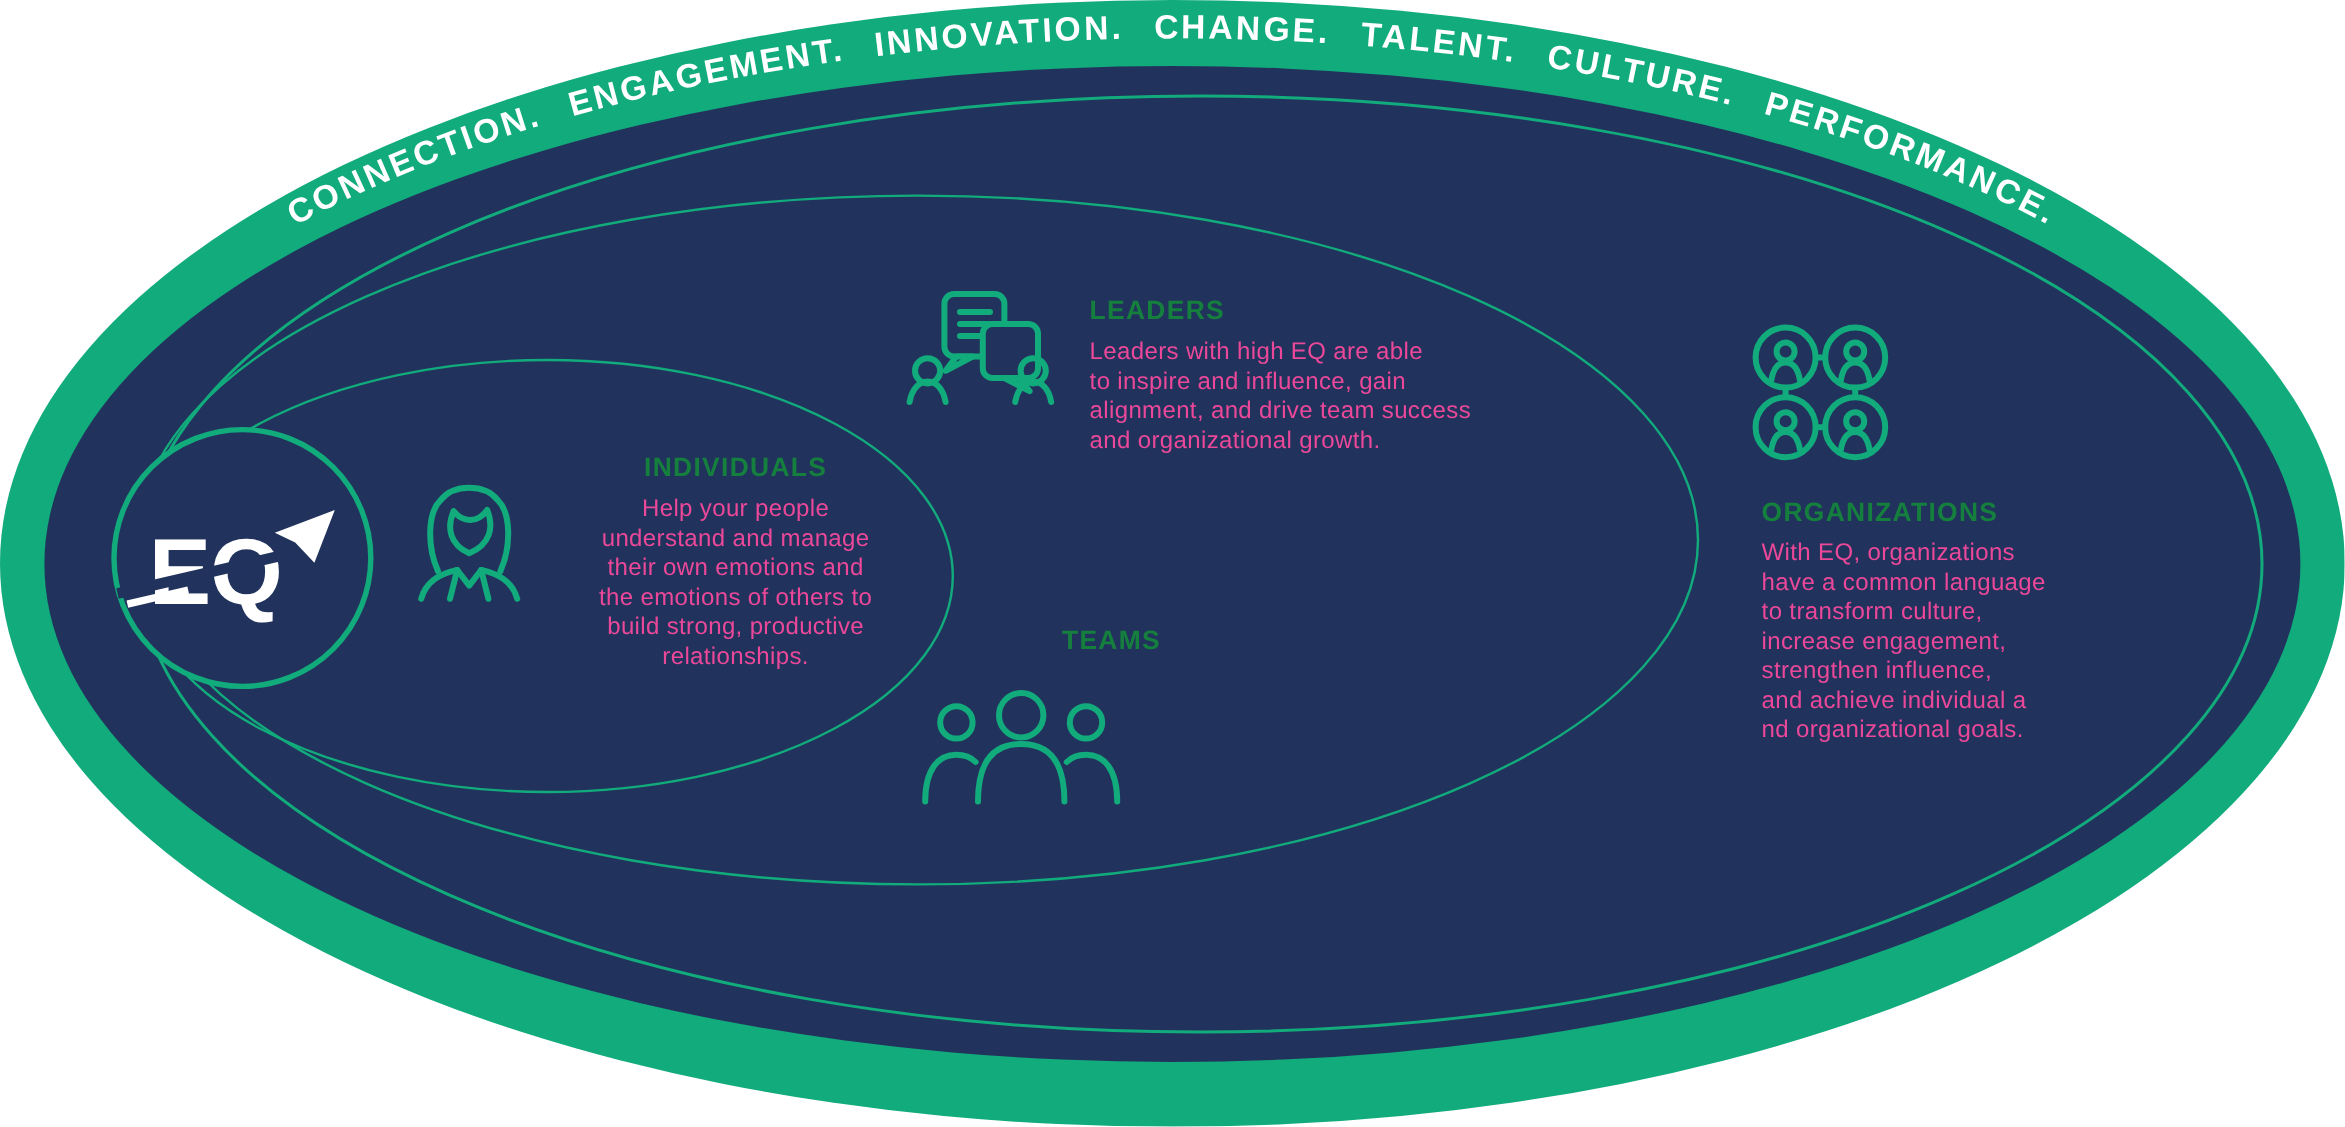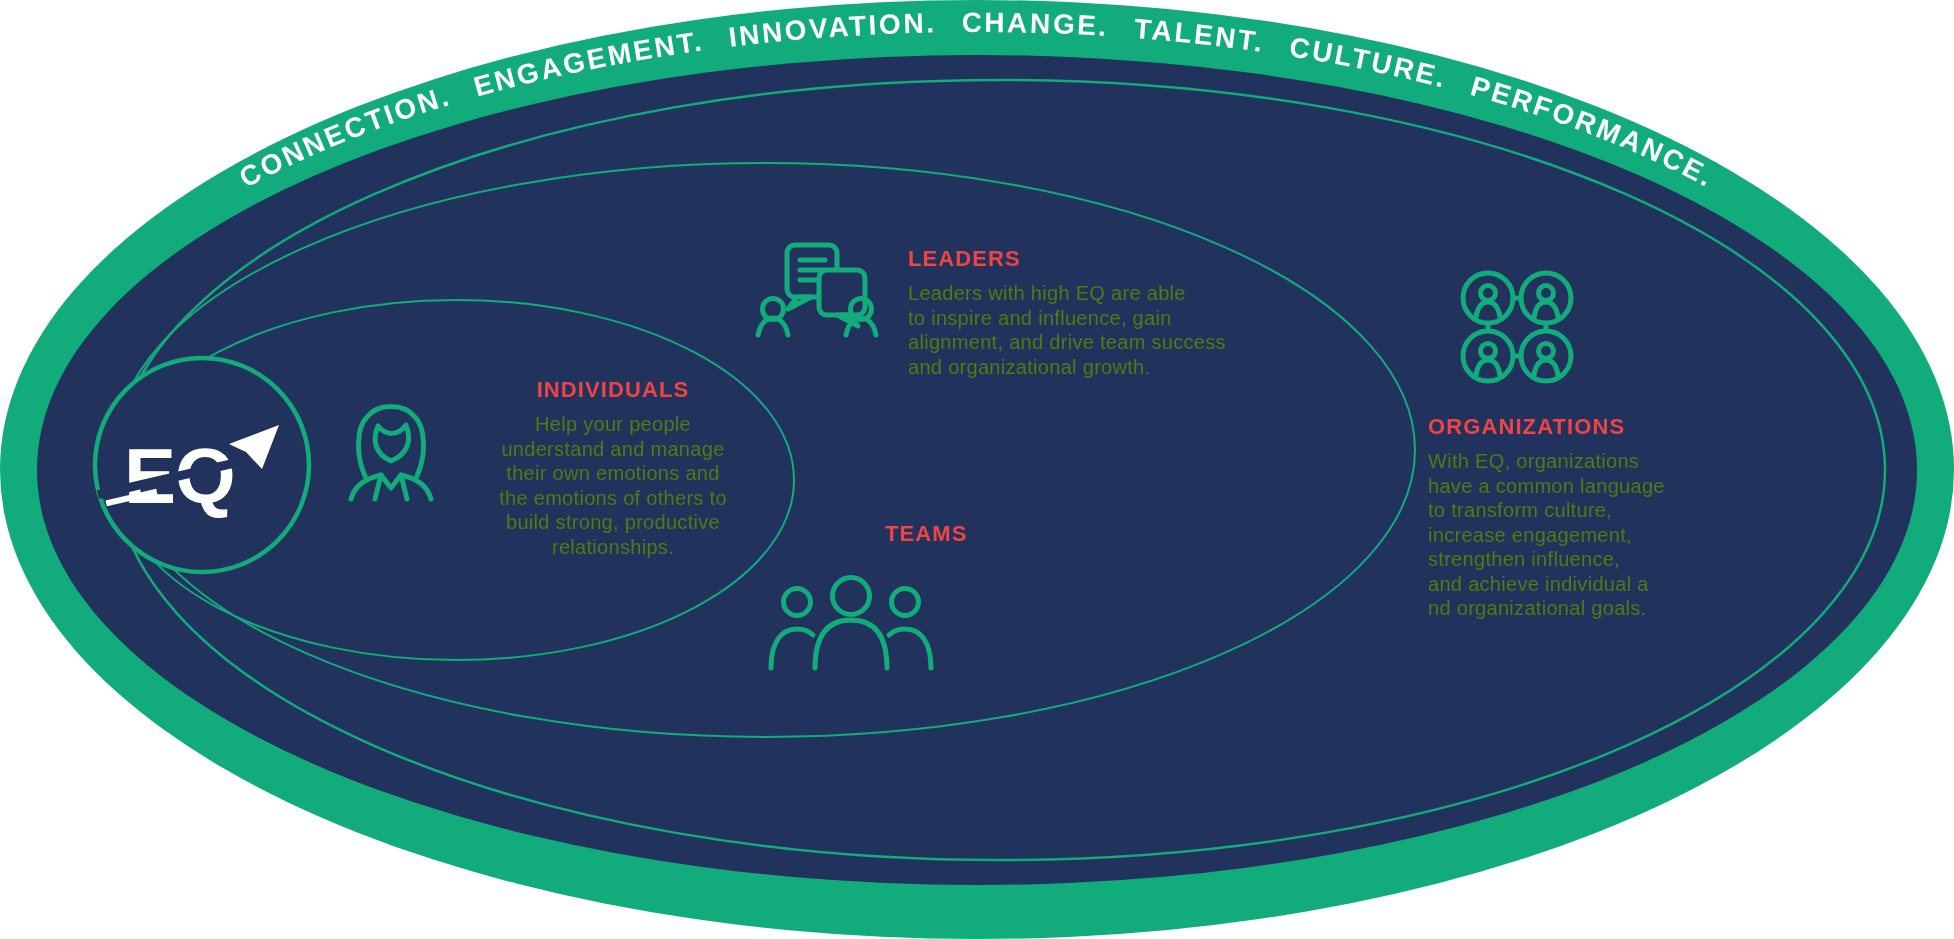--- a/index.html
+++ b/index.html
@@ -3,25 +3,25 @@
 <meta charset="utf-8">
 <style>
   html,body{margin:0;padding:0;background:#ffffff;}
   .canvas{
     position:relative;width:1954px;height:939px;background:#ffffff;overflow:hidden;
     font-family:"Liberation Sans",sans-serif;
   }
   .stage{position:absolute;left:0;top:0;}
   .block{position:absolute;color:#d8dde9;}
   .block h3{
-    margin:0 0 9px 0;color:#ef4444;font-size:22px;font-weight:700;
+    margin:0 0 9px 0;color:#15803d;font-size:22px;font-weight:700;
     letter-spacing:1.1px;line-height:26px;
   }
   .block p{
-    margin:0;font-size:20px;line-height:24.5px;font-weight:400;color:#4d7c0f;
+    margin:0;font-size:20px;line-height:24.5px;font-weight:400;color:#ec4899;
     letter-spacing:0.3px;white-space:pre-line;
   }
   .arc-text{
     font-family:"Liberation Sans",sans-serif;font-weight:700;font-size:28px;
     fill:#ffffff;letter-spacing:2.5px;word-spacing:15px;
   }
   .logo-text{
     font-family:"Liberation Sans",sans-serif;font-weight:800;font-size:78px;
     fill:#ffffff;letter-spacing:-1px;
   }
@@ -124,21 +124,21 @@
     <p>Leaders with high EQ are able
 to inspire and influence, gain
 alignment, and drive team success
 and organizational growth.</p>
   </div>
 
   <div class="block" style="left:885px;top:521px;width:480px;">
     <h3>TEAMS</h3>
   </div>
 
-  <div class="block" style="left:1428px;top:414px;width:330px;">
+  <div class="block" style="left:1468px;top:414px;width:330px;">
     <h3>ORGANIZATIONS</h3>
     <p>With EQ, organizations
 have a common language
 to transform culture,
 increase engagement,
 strengthen influence,
 and achieve individual a
 nd organizational goals.</p>
   </div>
 

